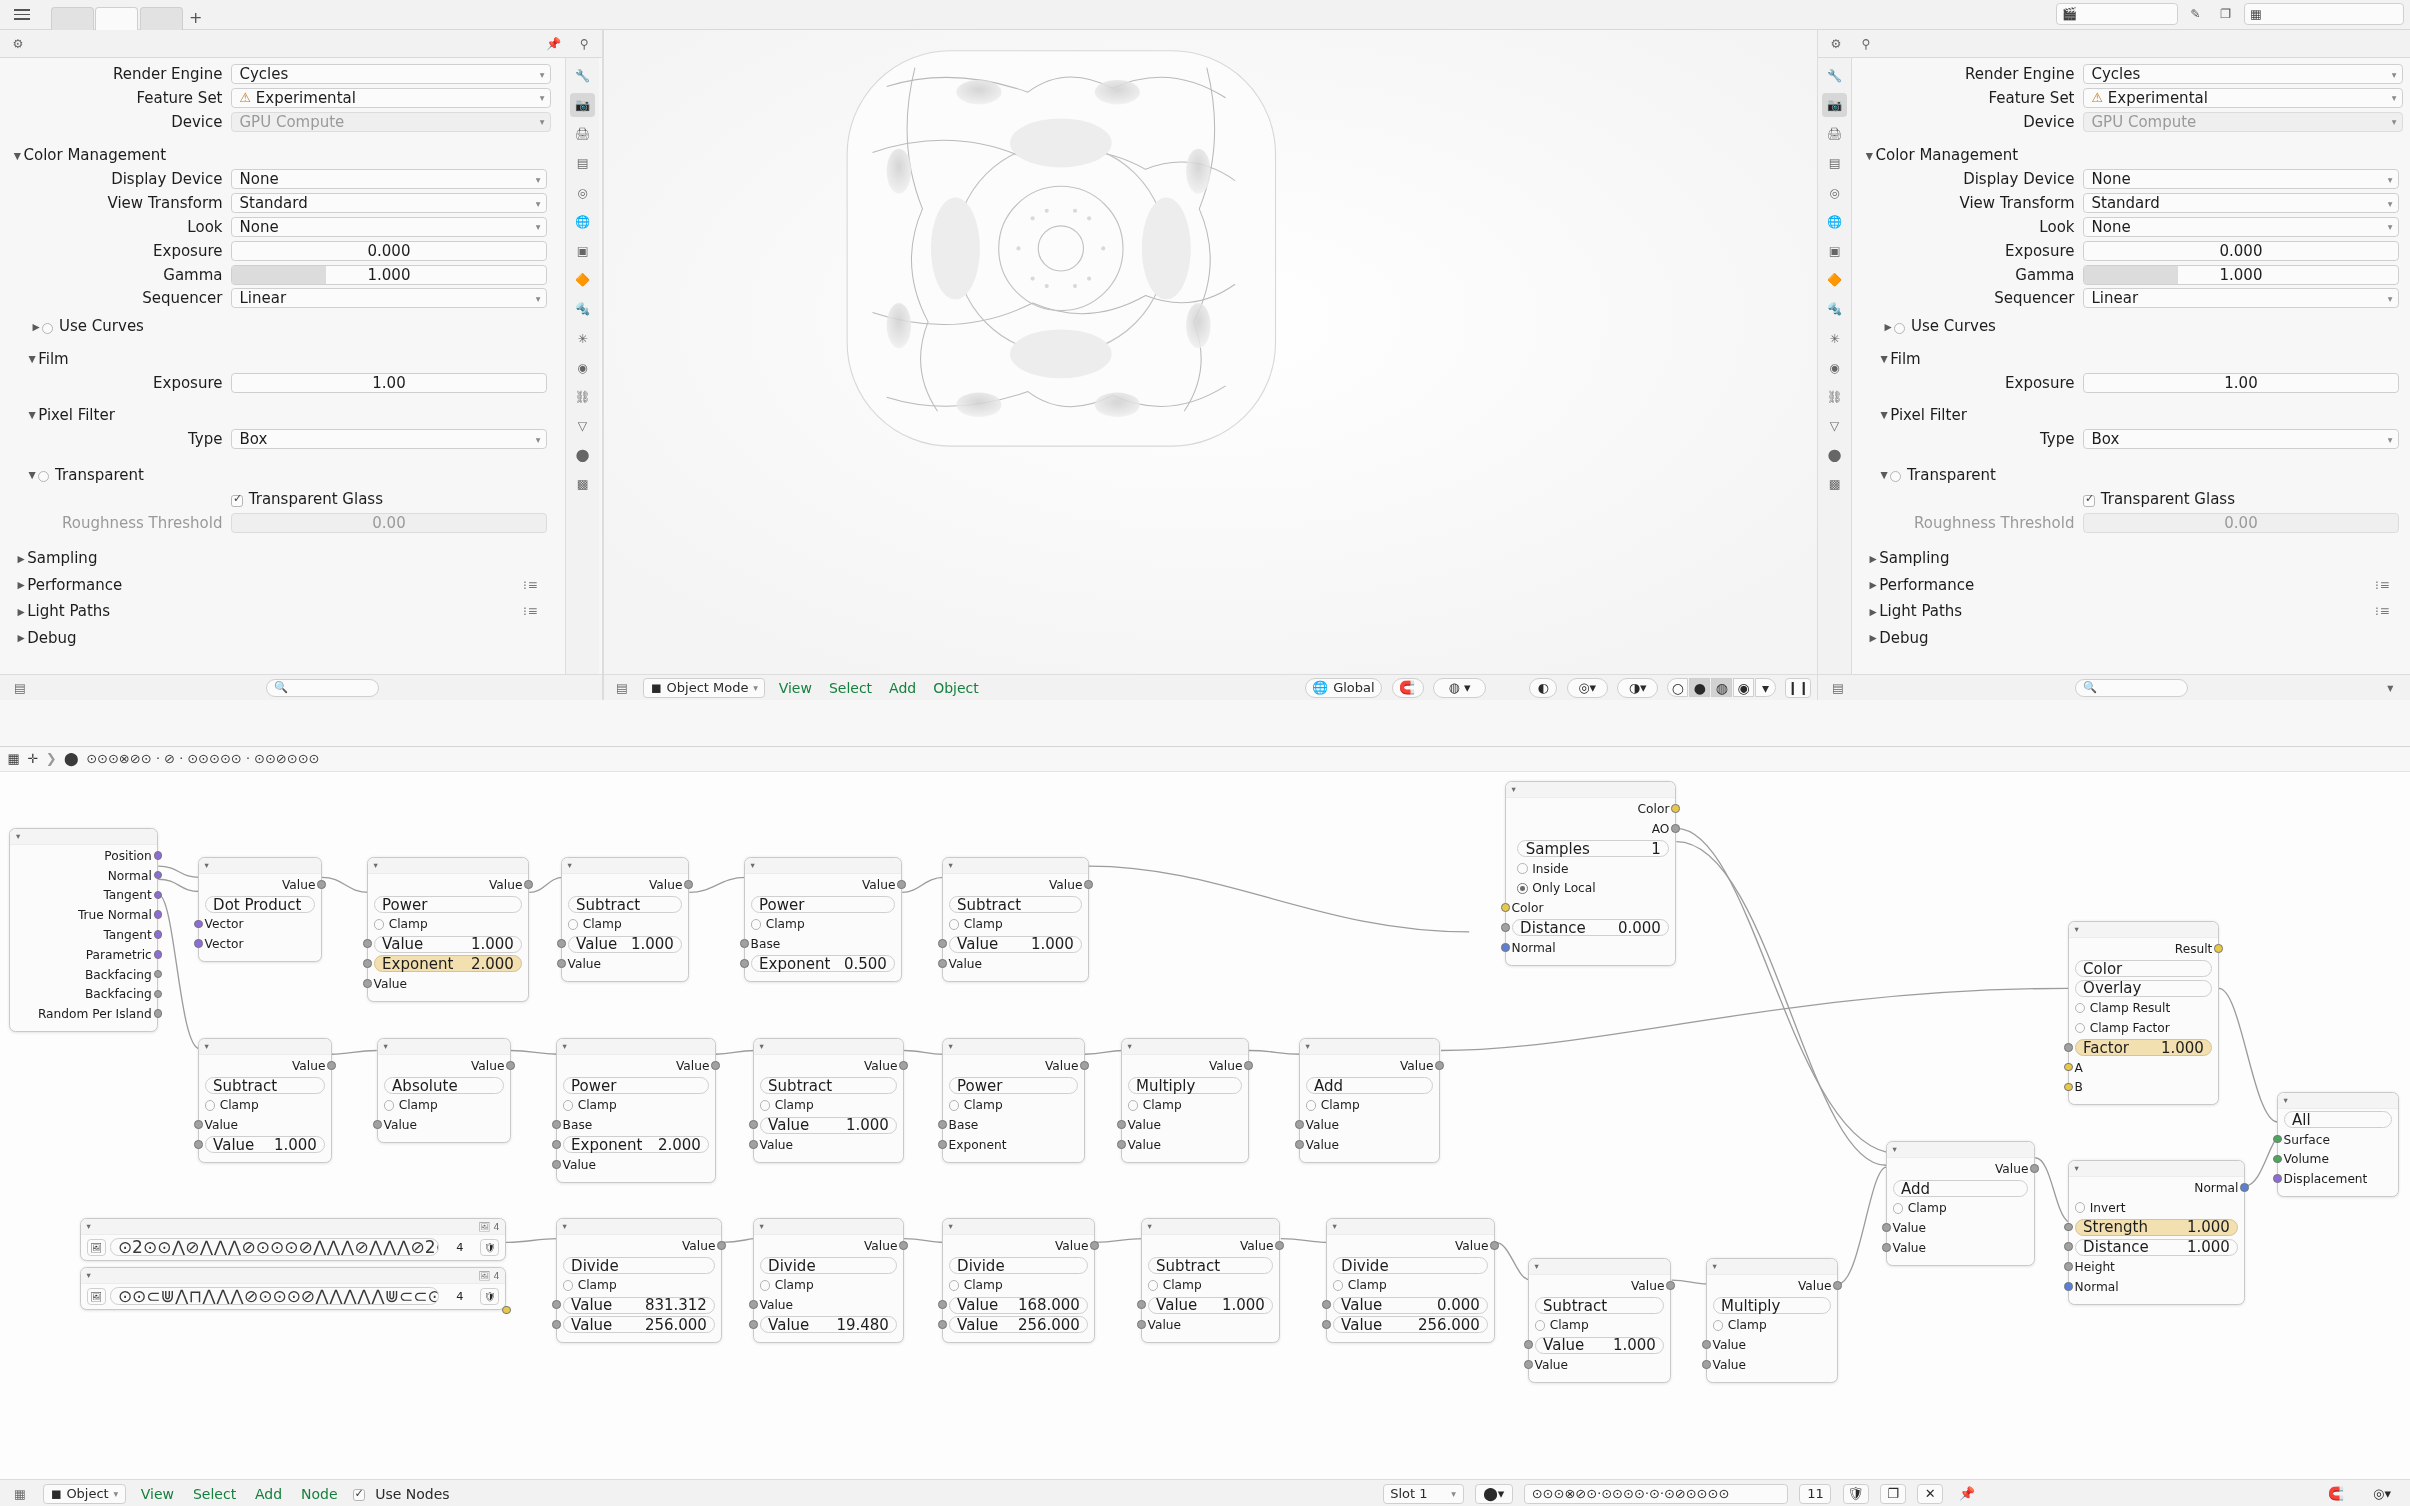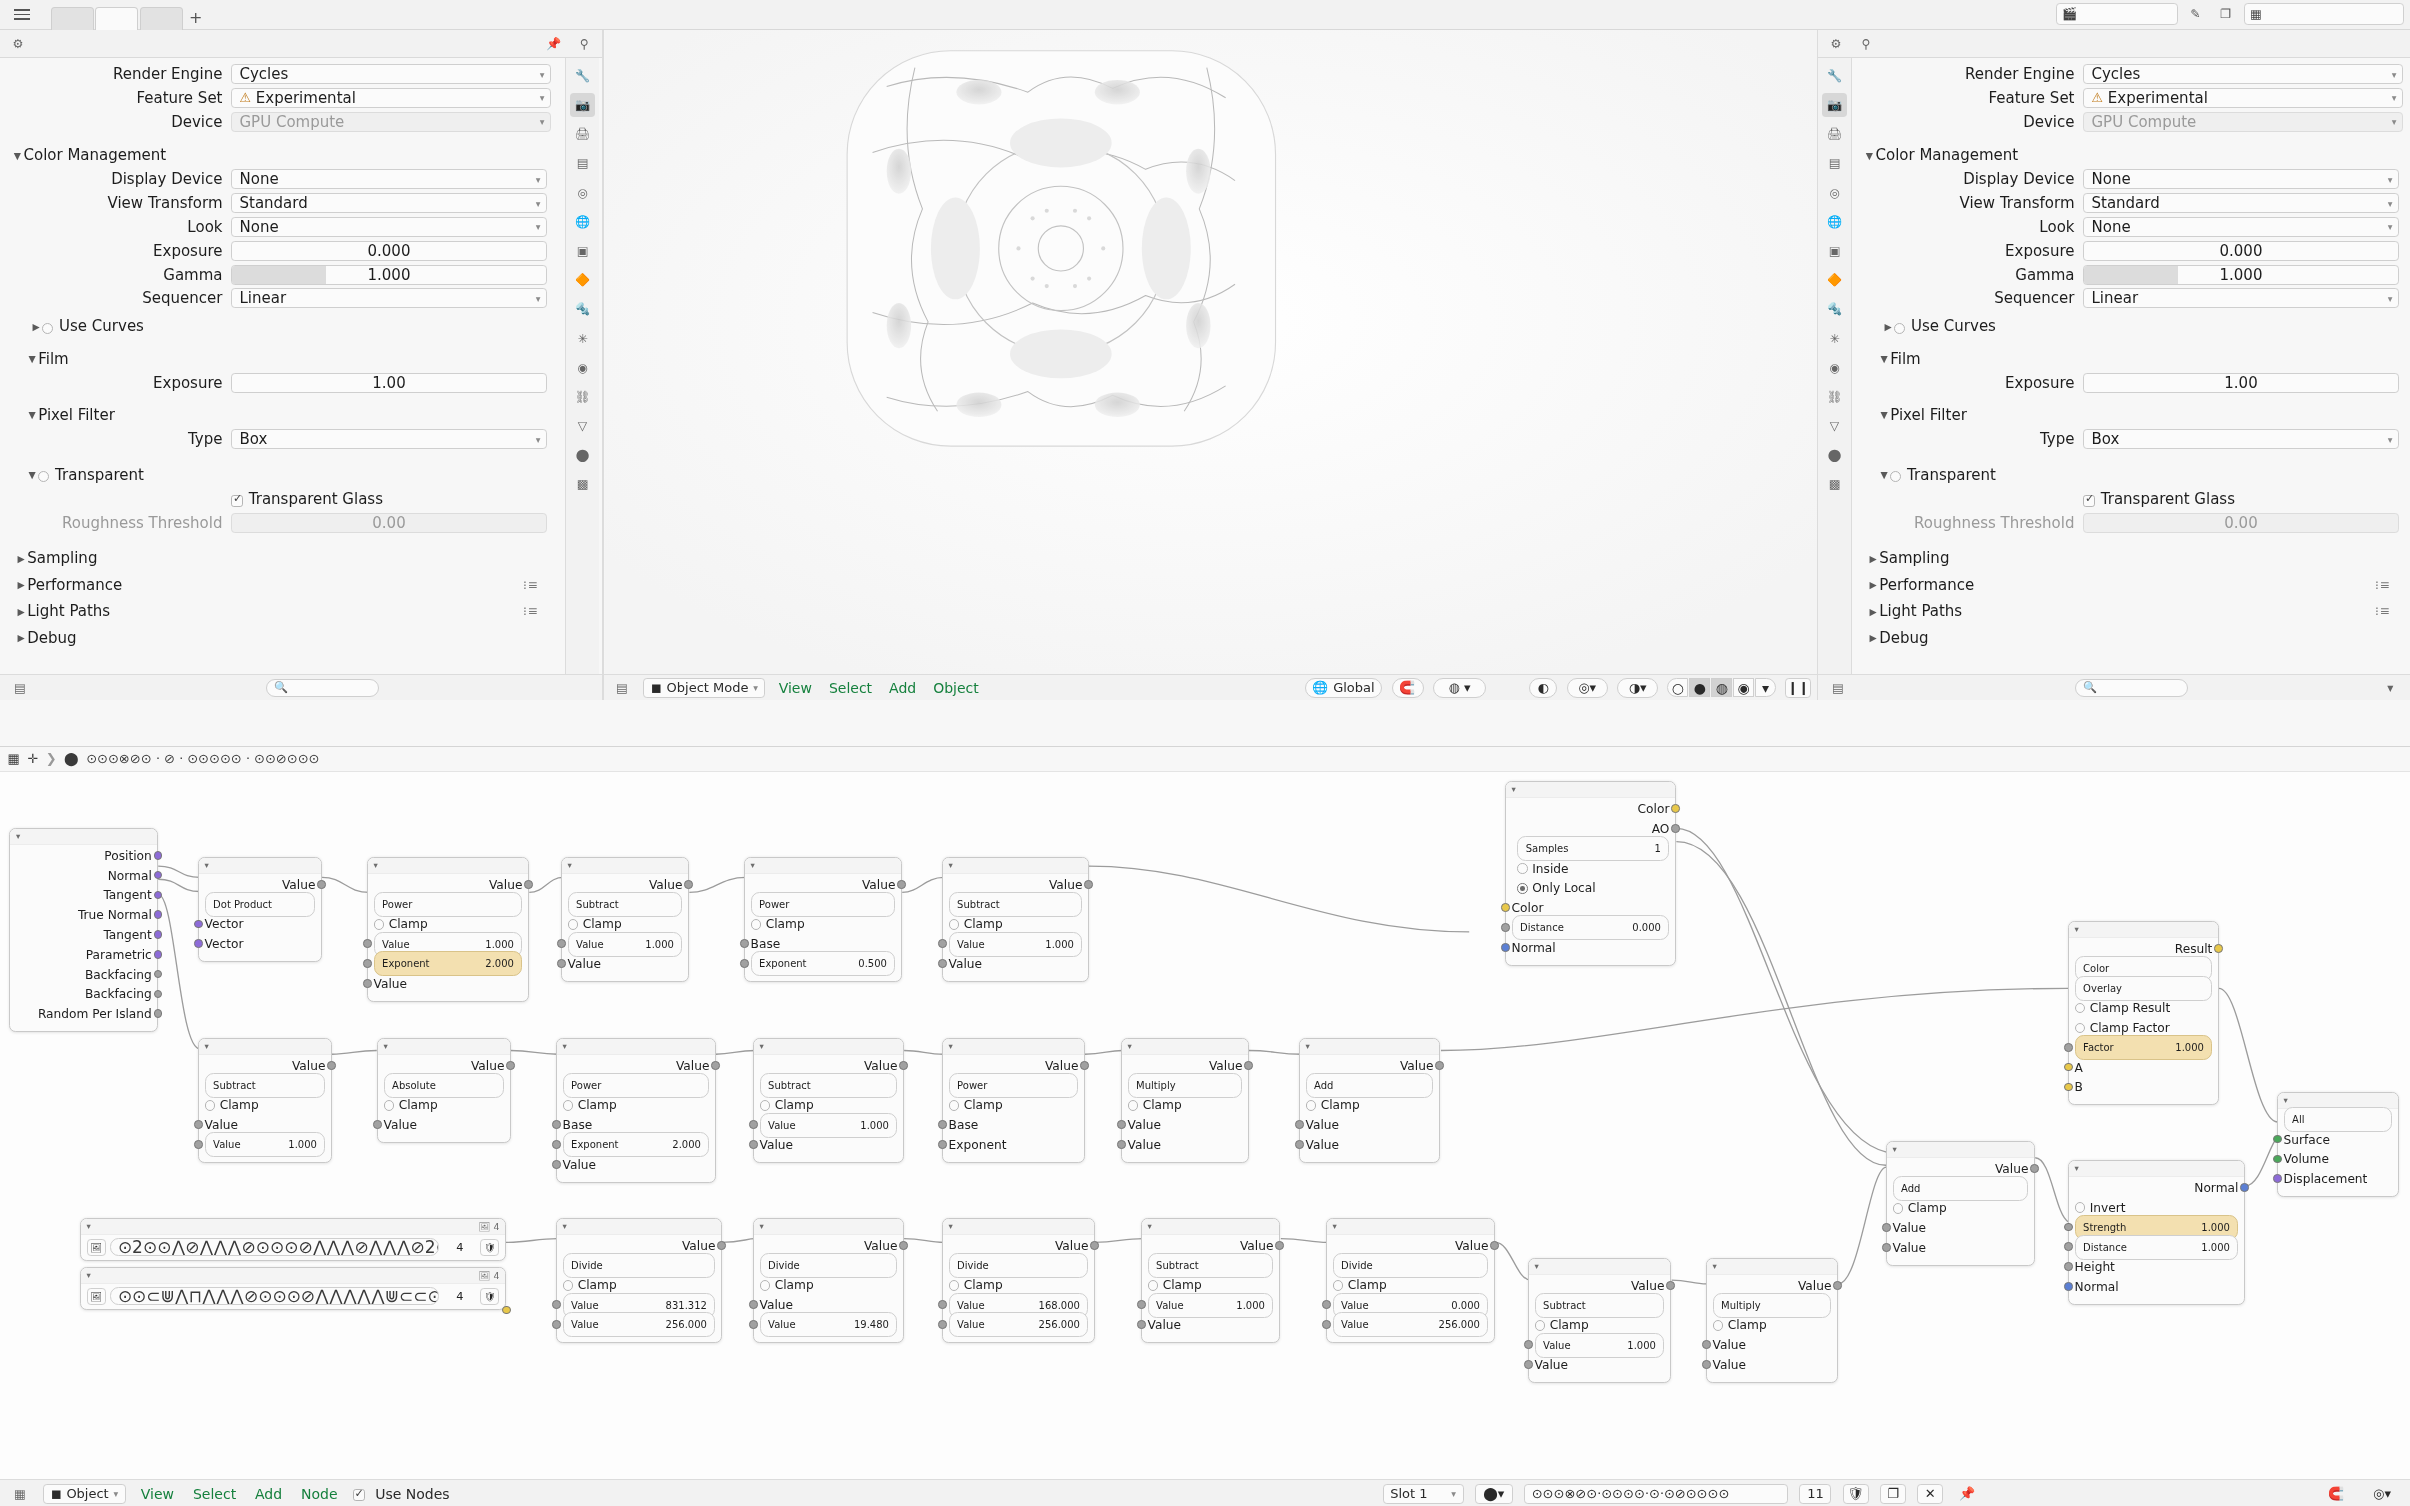--- a/index.html
+++ b/index.html
@@ -106,22 +106,22 @@
     font-size: 14px; color: #2a2a2a; }
 
   .node { position: absolute; background: #fbfbfb; border: 0.9px solid #c9c9c9;
     border-radius: 6.6px; box-shadow: 0 0.9px 2.8px rgba(0,0,0,0.10); font-size: 13px; color: #1d1d1d; }
   .node-head { height: 16px; border-bottom: 0.9px solid #ececec; border-radius: 5.6px 5.6px 0 0;
     display: flex; align-items: center; padding: 0 5.6px; background: #f4f4f4; }
   .node-head .cv { font-size: 8.5px; color: #6d6d6d; }
   .node-body { padding: 2.8px 5.6px 5.6px 5.6px; text-align: right; }
   .nrow { height: 17px; display: flex; align-items: center; margin-bottom: 2.8px; position: relative; }
   .nrow.right { justify-content: flex-end; }
-  .nfield { flex: 1; height: 25px; background: #fbfbfb; border: 0.9px solid #cfcfcf;
-    border-radius: 8.5px; display: flex; align-items: center; padding: 0 7.5px; font-size: 10px; }
+  .nfield { flex: 1; height: 17px; background: #fbfbfb; border: 0.9px solid #cfcfcf;
+    border-radius: 8.5px; display: flex; align-items: center; padding: 0 7.5px; font-size: 15px; }
   .nfield.two { justify-content: space-between; }
   .nfield.amber { background: #f3e0b0; border-color: #d9c389; }
   .nlabel { font-size: 12.2px; color: #1d1d1d; }
   .sock { position: absolute; width: 8.5px; height: 8.5px; border-radius: 50%;
     border: 0.9px solid #777; top: 3.8px; }
   .sock.out { right: -10.4px; }
   .sock.in { left: -10.4px; }
   .s-gray { background: #a1a1a1; }
   .s-yellow { background: #e8c84a; }
   .s-blue { background: #5b7fd4; }

